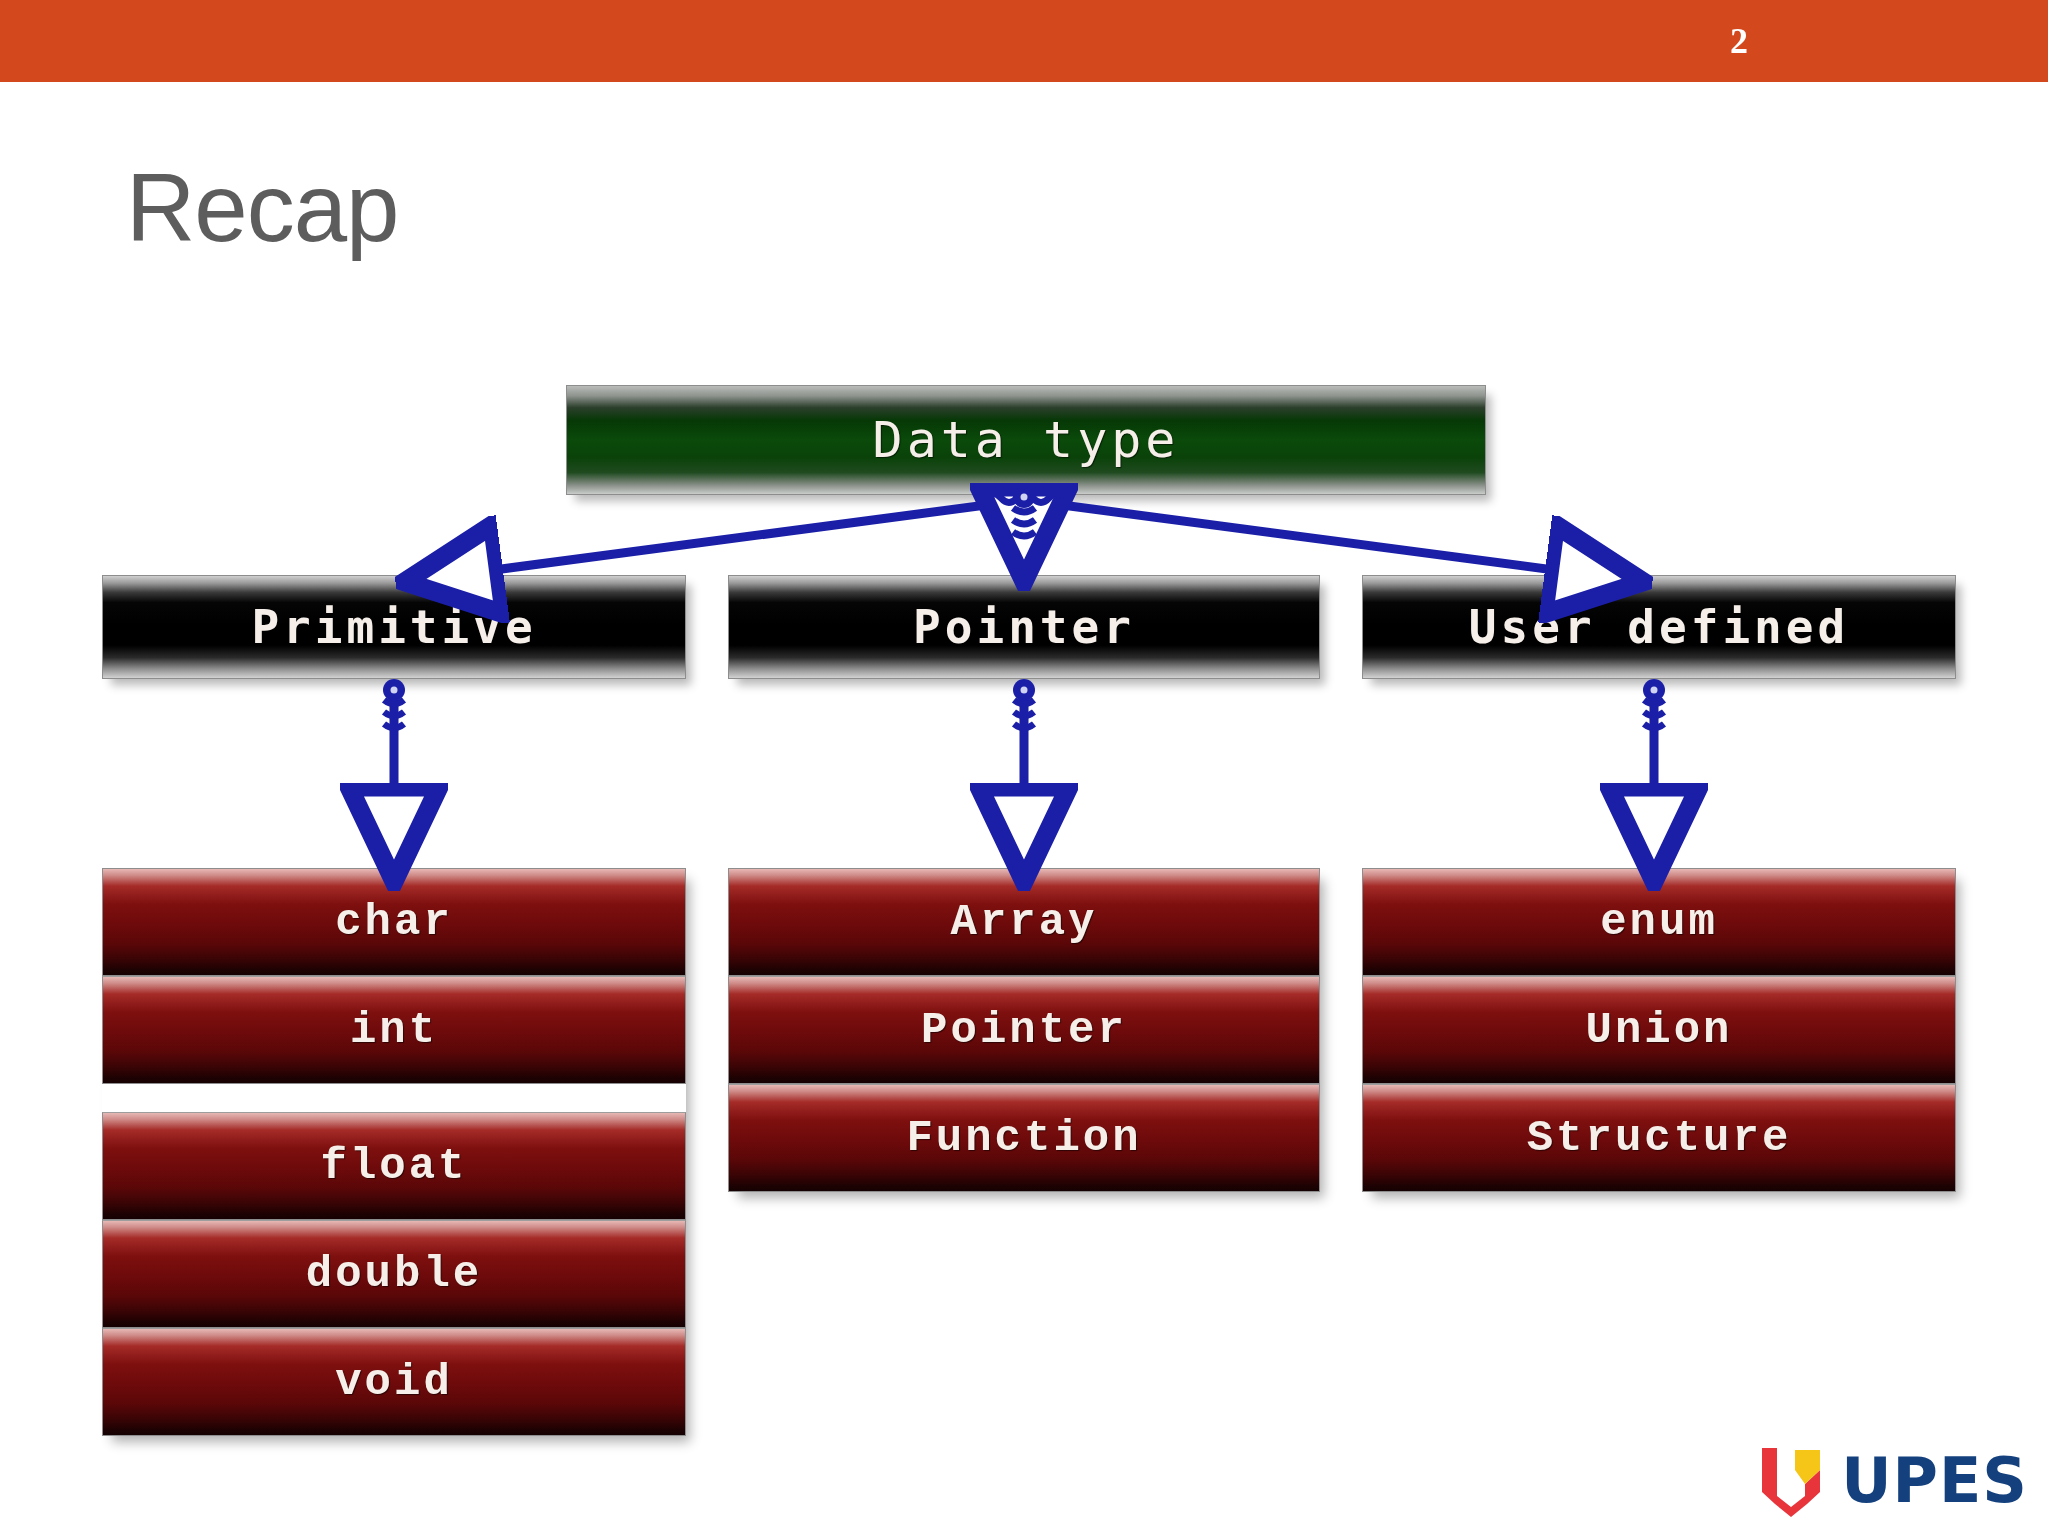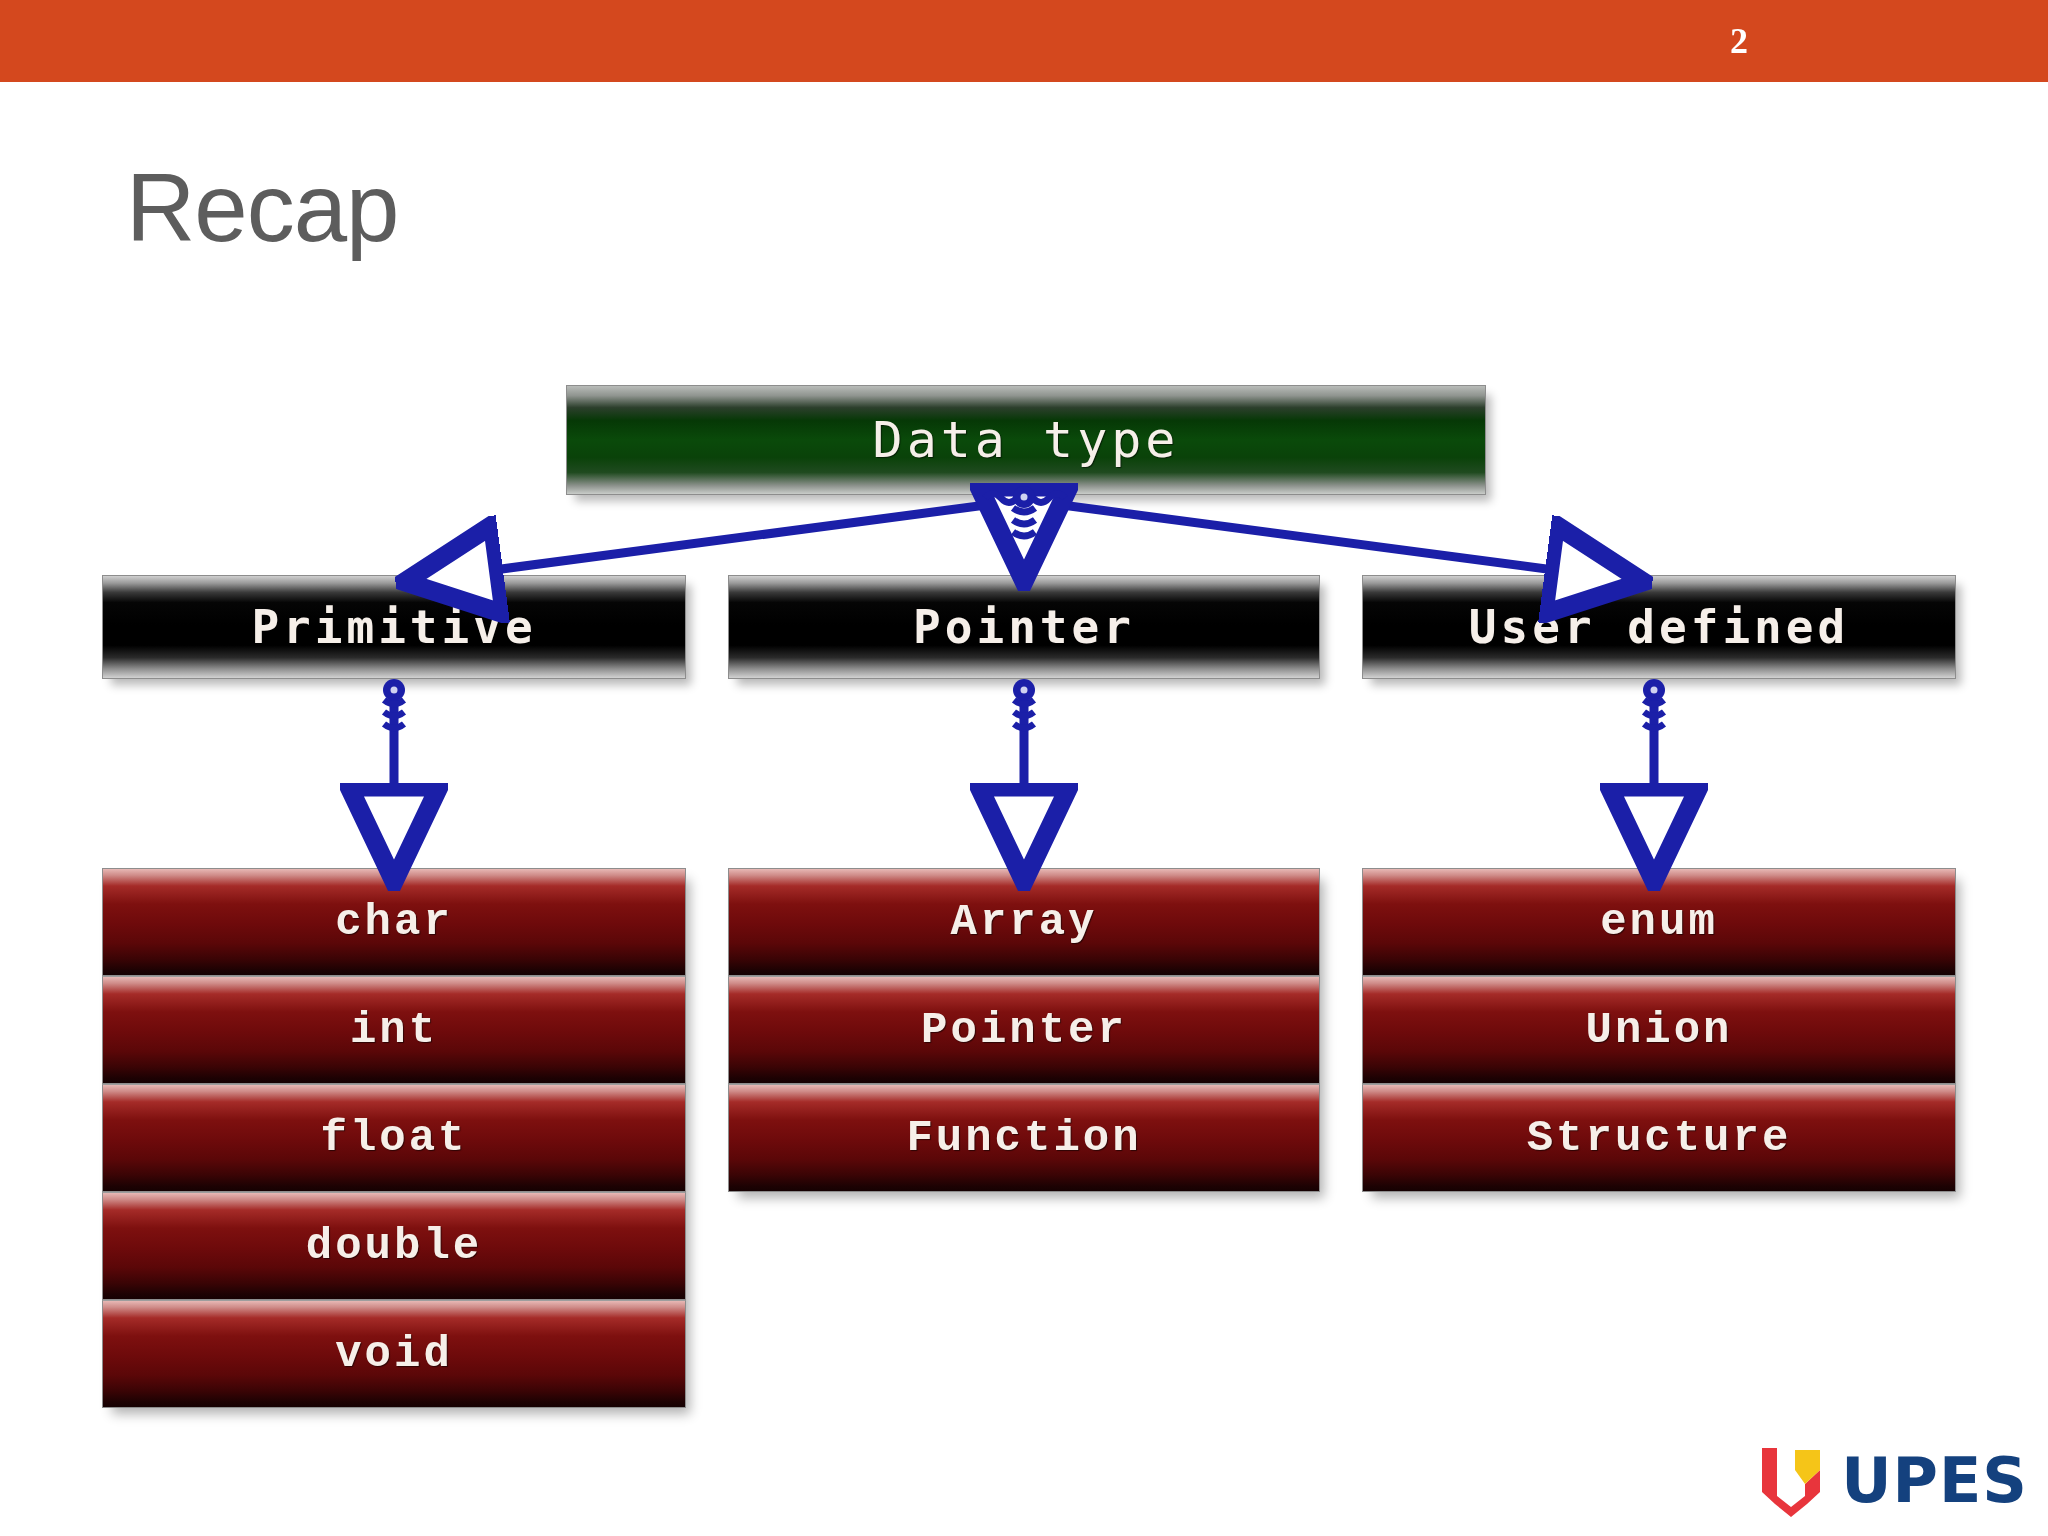--- a/index.html
+++ b/index.html
@@ -238,21 +238,21 @@
     <span>User defined</span>
   </div>
 
   <div class="stack" style="left:102px; top:868px; width:584px;">
     <div class="node node--red" style="height:108px;">
       <span>char</span>
     </div>
     <div class="node node--red" style="height:108px;justify-content:center;">
       <span>int</span>
     </div>
-    <div class="node node--red" style="height:108px;">
+    <div class="node node--red" style="height:108px;margin-top:28px;">
       <span>float</span>
     </div>
     <div class="node node--red" style="height:108px;">
       <span>double</span>
     </div>
     <div class="node node--red" style="height:108px;">
       <span>void</span>
     </div>
   </div>
 

